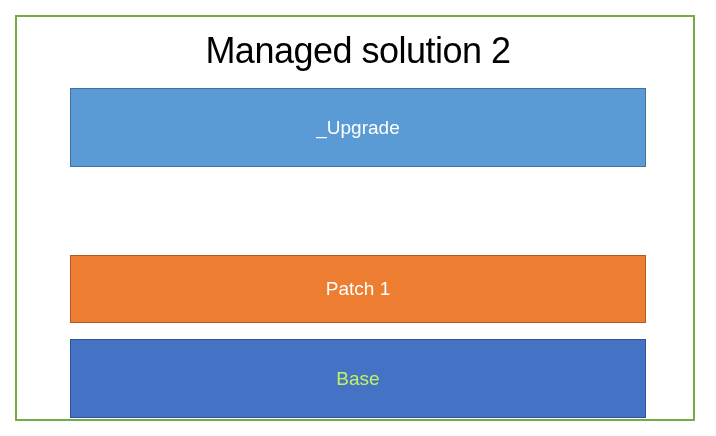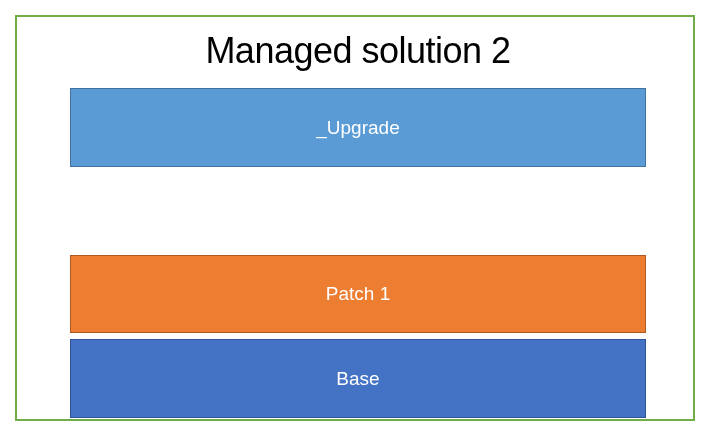--- a/index.html
+++ b/index.html
@@ -46,36 +46,36 @@
     display: flex;
     align-items: center;
     justify-content: center;
     color: #ffffff;
     font-size: 19px;
     white-space: nowrap;
     margin-top: 10px;
   }
   .layer-0 { top: 78px;  height: 79px; }
   .layer-1 { top: 161px; height: 77px; }
-  .layer-2 { top: 245px; height: 78px; }
+  .layer-2 { top: 245px; height: 68px; }
   .layer-3 { top: 329px; height: 79px; }
 </style>
 </head>
 <body>
 
 <div class="canvas">
   <div class="frame" style="border-color: rgb(112, 173, 71);"></div>
 
   <div class="title" style="color: rgb(0, 0, 0);">Managed solution 2</div>
 
   <div class="layer layer-0" style="background: rgb(91, 155, 213); border-color: rgb(65, 113, 156); color: rgb(255, 255, 255);">
     <span>_Upgrade</span>
   </div>
 
 
   <div class="layer layer-2" style="background: rgb(237, 125, 49); border-color: rgb(174, 90, 33); color: rgb(255, 255, 255);">
     <span>Patch 1</span>
   </div>
 
-  <div class="layer layer-3" style="background: rgb(68, 114, 196); border-color: rgb(47, 85, 151); color: #ffffff;">
+  <div class="layer layer-3" style="background: rgb(68, 114, 196); border-color: rgb(47, 85, 151); color: #bef264;">
     <span>Base</span>
   </div>
 </div>
 
 </body></html>

